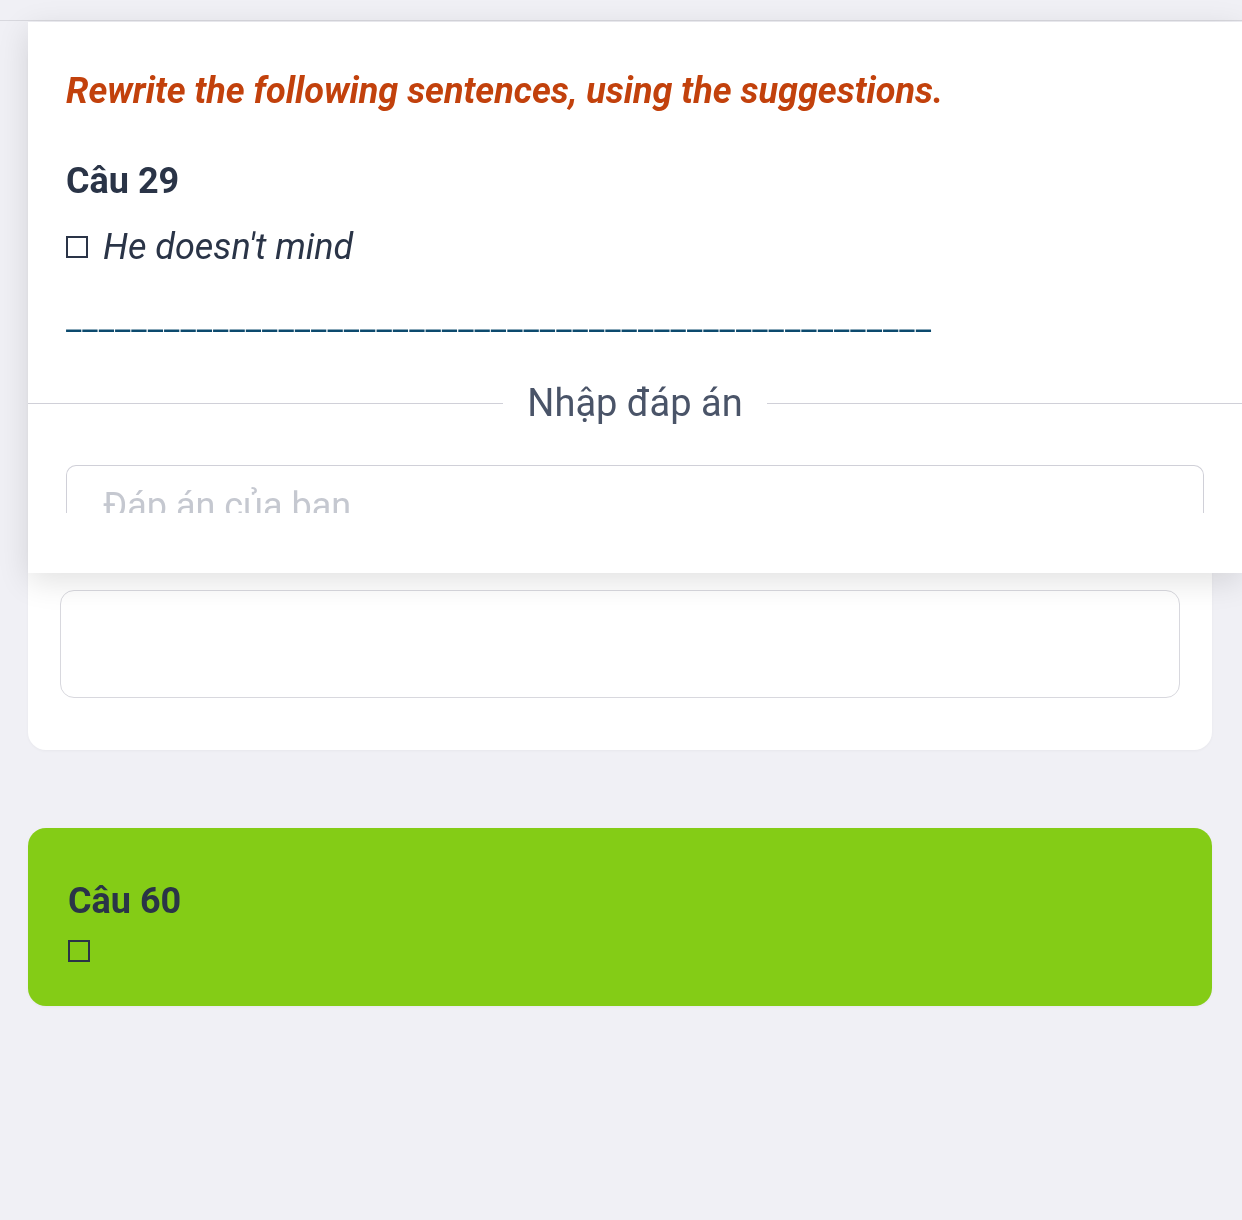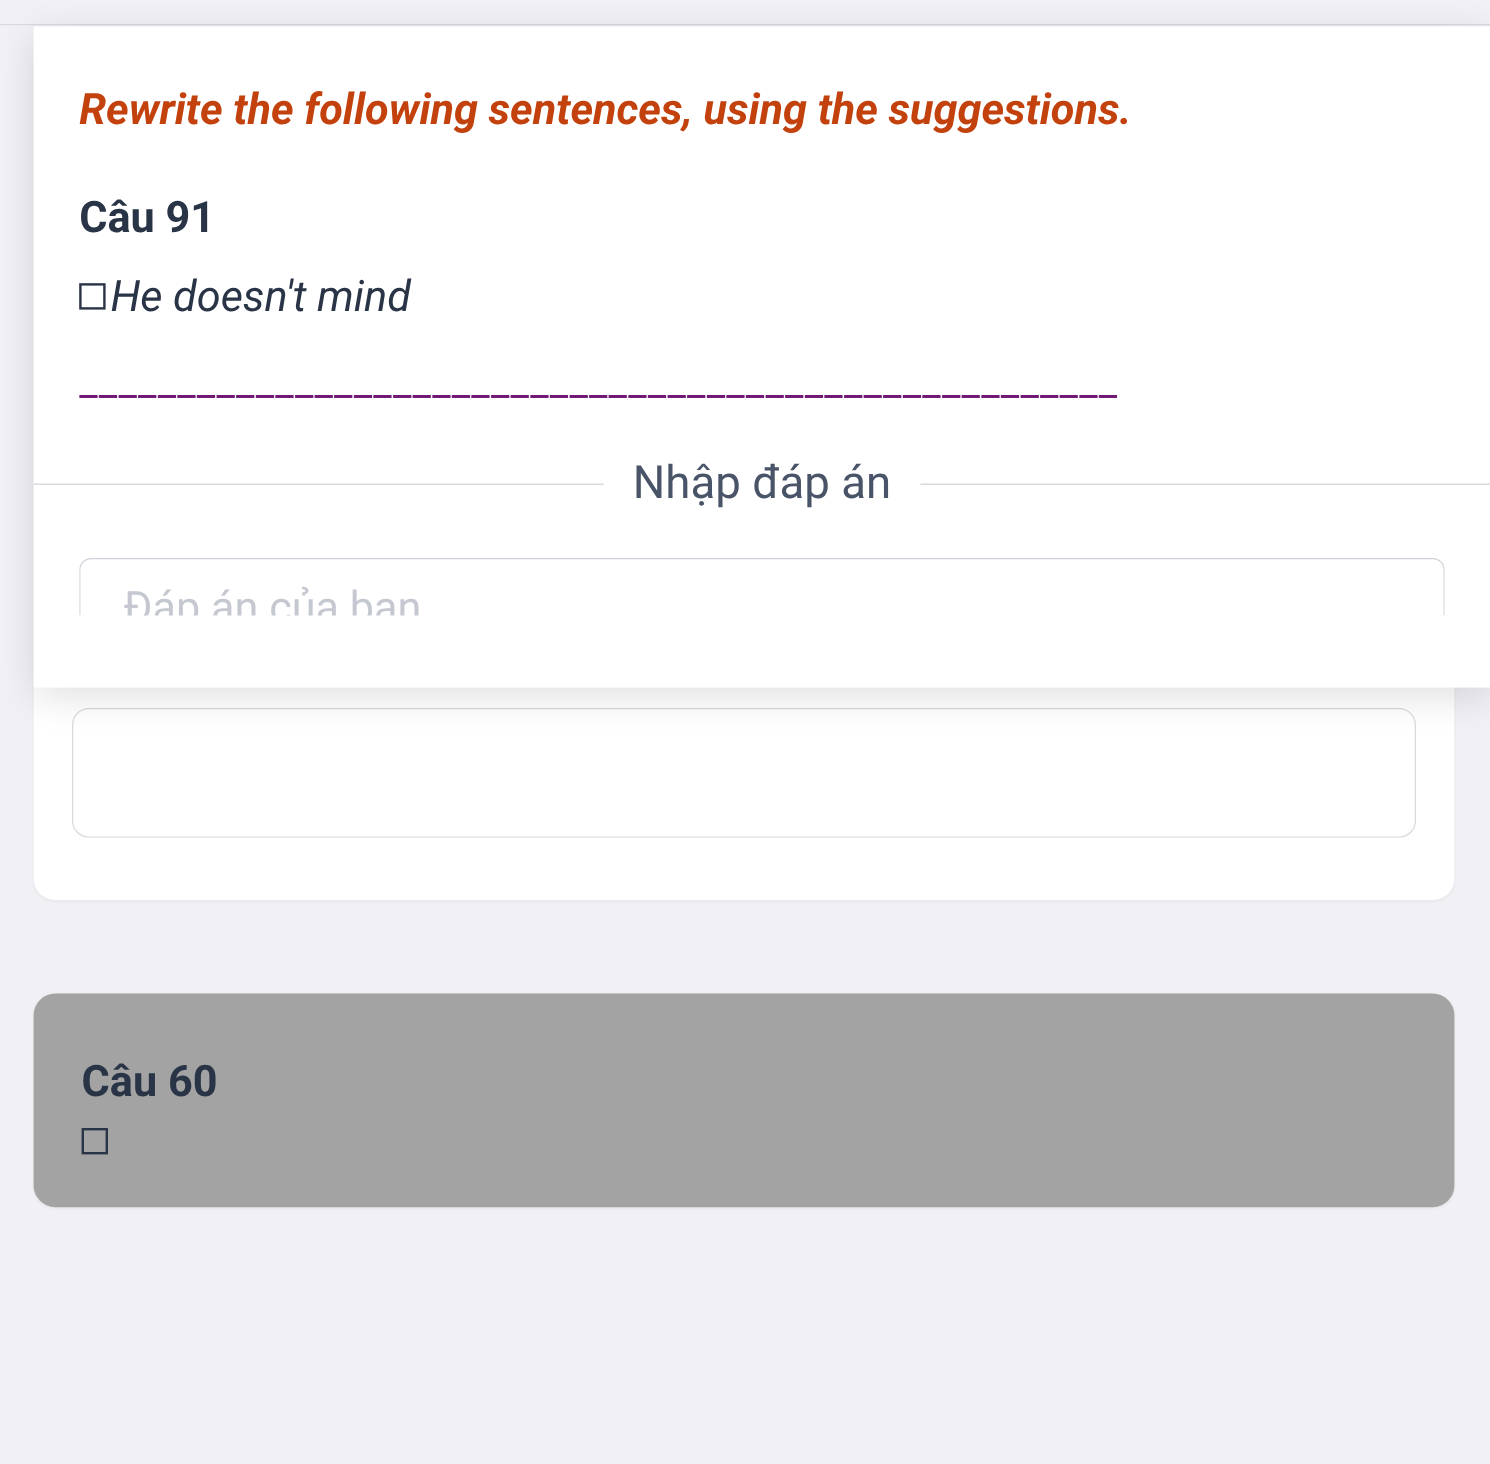--- a/index.html
+++ b/index.html
@@ -53,33 +53,33 @@
     margin-bottom: 8px;
     line-height: 1.5;
   }
   .suggestion-line {
     font-size: 36px;
     color: #2a3447;
     font-style: italic;
     margin-bottom: 24px;
     display: flex;
     align-items: center;
-    gap: 4px;
+    gap: 15px;
   }
   .checkbox-icon {
     width: 22px;
     height: 22px;
     border: 2px solid #2a3447;
     display: inline-block;
     flex-shrink: 0;
     font-style: normal;
   }
   .blank-line {
     font-size: 34px;
-    color: #701a75;
+    color: #0c4a6e;
     letter-spacing: 1px;
     margin-bottom: 40px;
     margin-top: 30px;
   }
   .divider-container {
     display: flex;
     align-items: center;
     gap: 24px;
     margin: 43px -38px 30px -38px;
   }
@@ -133,21 +133,21 @@
     height: 108px;
     background: #ffffff;
     z-index: 2;
   }
 
   .card-bottom {
     position: absolute;
     top: 828px;
     left: 28px;
     right: 30px;
-    background: #a3a3a3;
+    background: #84cc16;
     border-radius: 18px;
     padding: 52px 40px 40px 40px;
     box-shadow: 0 1px 3px rgba(0,0,0,0.04);
     z-index: 1;
   }
   .card-bottom .question-number {
     margin-bottom: 18px;
   }
   .card-bottom .question-text {
     line-height: 1.6;
@@ -165,21 +165,21 @@
 
 <div class="top-line"></div>
 
 <div class="bg-card-top"></div>
 
 <div class="answer-input-full"></div>
 
 <div class="overlay-card">
   <div class="instruction">Rewrite the following sentences, using the suggestions.</div>
 
-  <div class="question-number">Câu 91</div>
+  <div class="question-number">Câu 29</div>
   <div class="suggestion-line">
     <span class="checkbox-icon"></span>
     <span>He doesn't mind</span>
   </div>
   <div class="blank-line">_____________________________________________________</div>
 
   <div class="divider-container">
     <div class="divider-line"></div>
     <div class="divider-text">Nhập đáp án</div>
     <div class="divider-line"></div>

